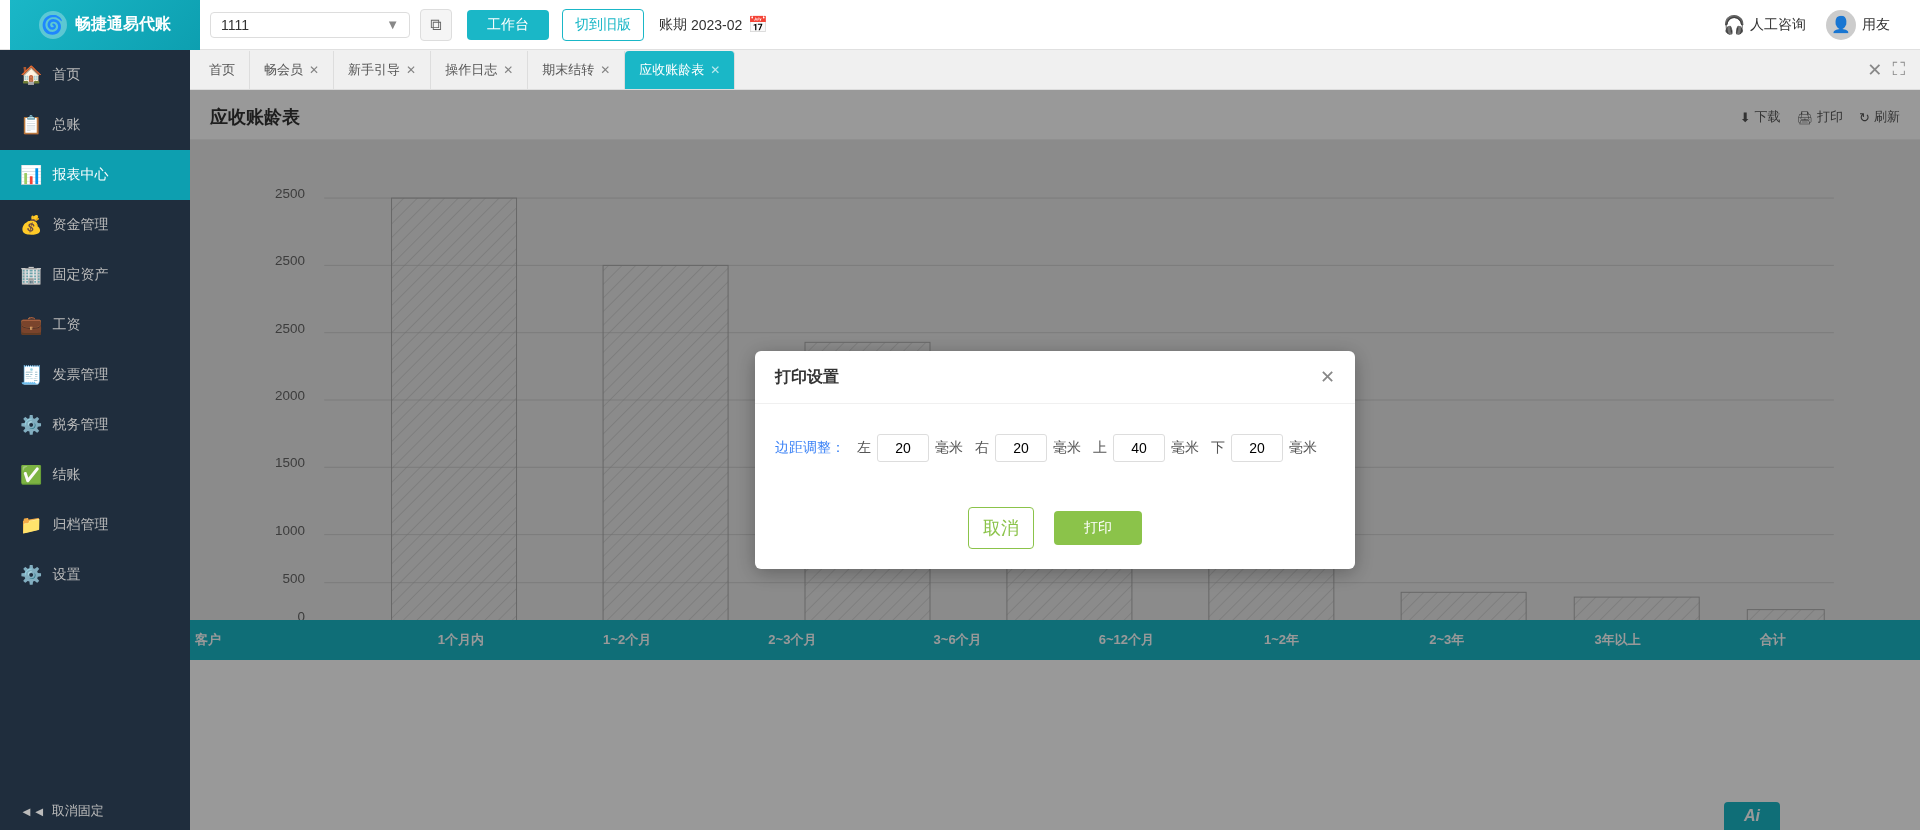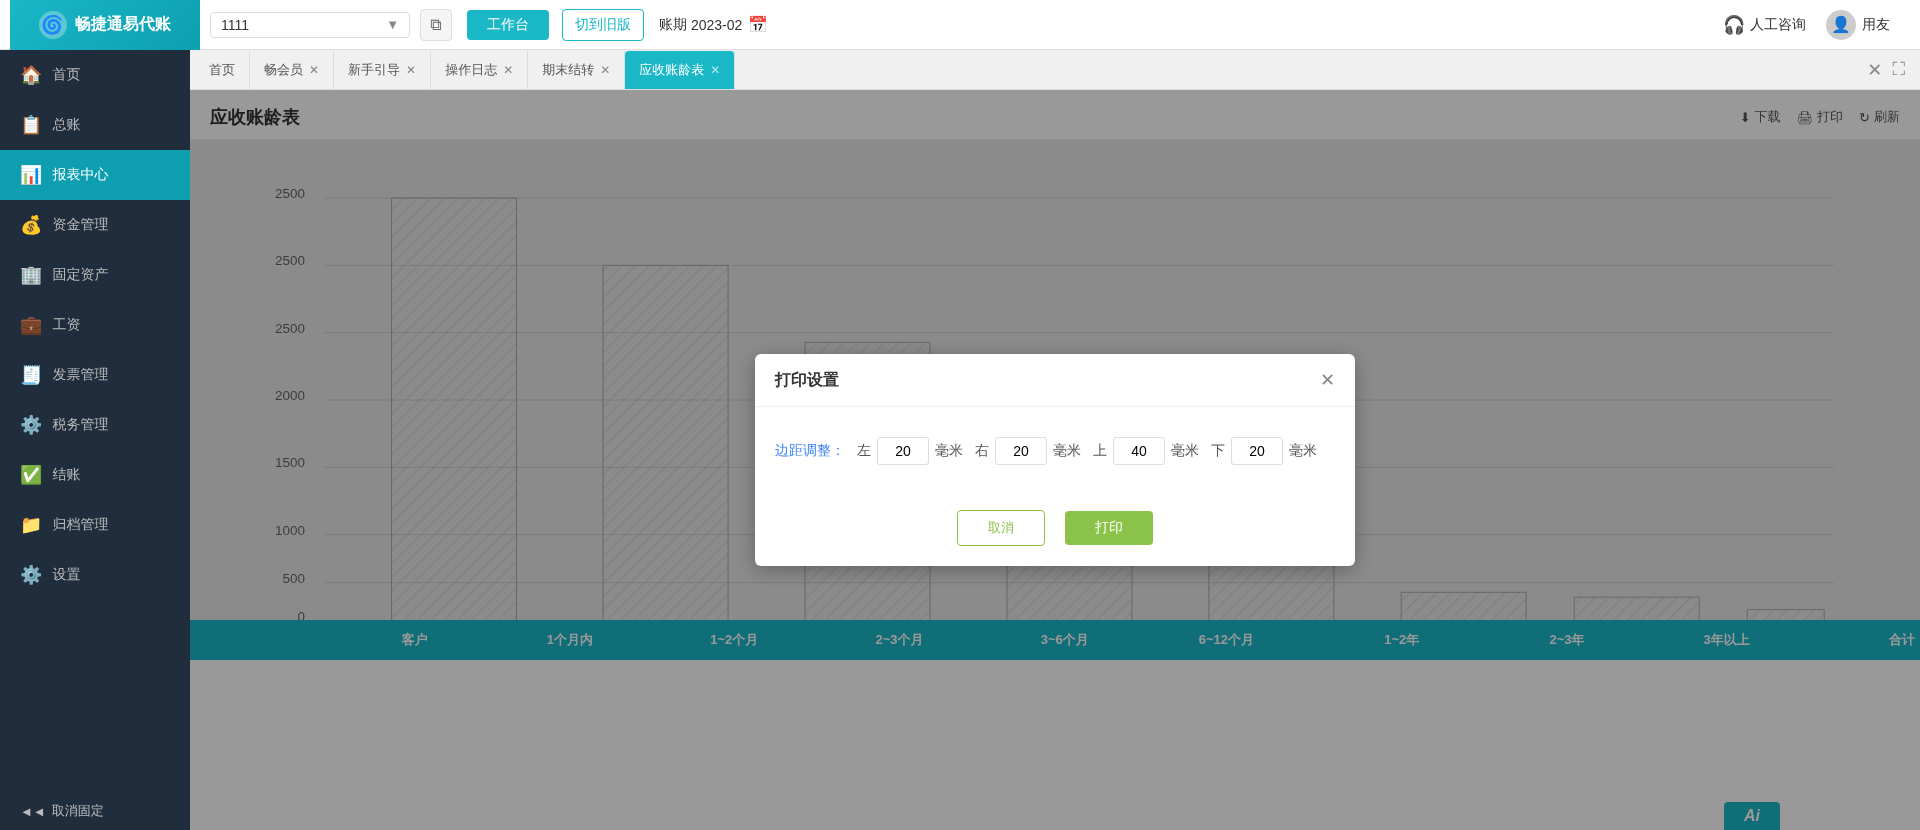--- a/index.html
+++ b/index.html
@@ -269,21 +269,21 @@
       bottom: 0;
       left: 0;
       right: 0;
       height: 40px;
       background: #1ab7c7;
       display: flex;
       align-items: center;
     }
     .table-header-cell {
       flex: 1;
-      text-align: right;
+      text-align: left;
       color: #fff;
       font-size: 13px;
       font-weight: bold;
       padding: 0 5px;
     }
     .table-header-cell:first-child { flex: 1.5; }
 
     
     .modal-overlay {
       position: absolute;
@@ -348,22 +348,22 @@
       align-items: center;
       justify-content: center;
       gap: 20px;
       padding: 15px 20px 20px 20px;
     }
     .btn-cancel {
       border: 1px solid #8bc34a;
       color: #8bc34a;
       background: #fff;
       border-radius: 4px;
-      padding: 8px 30px;
-      font-size: 13px;
+      padding: 8px 14px;
+      font-size: 18px;
       cursor: pointer;
     }
     .btn-print {
       background: #8bc34a;
       color: #fff;
       border: none;
       border-radius: 4px;
       padding: 8px 30px;
       font-size: 14px;
       cursor: pointer;

